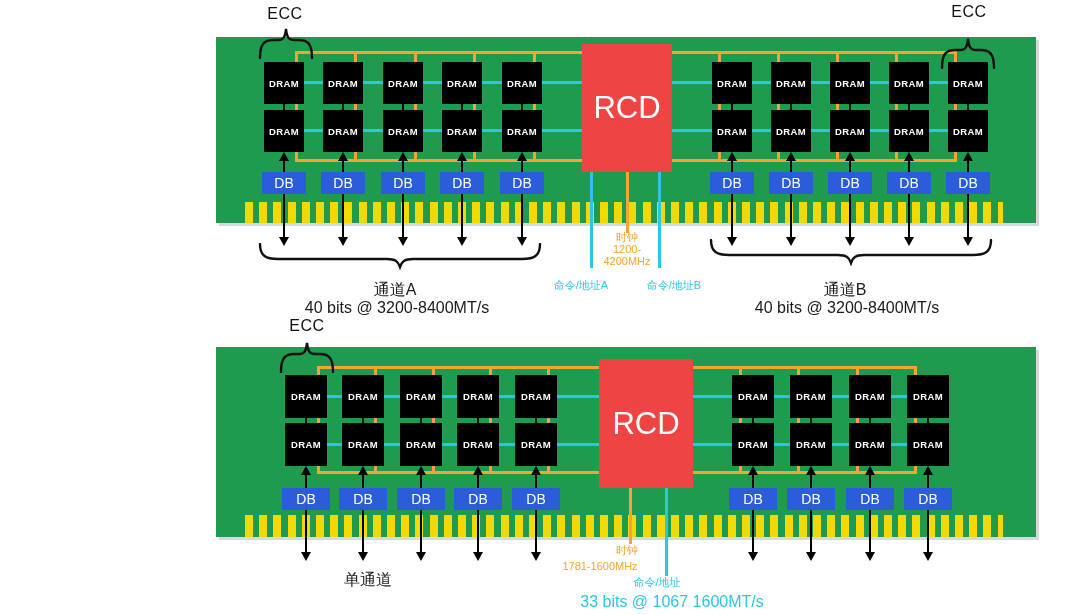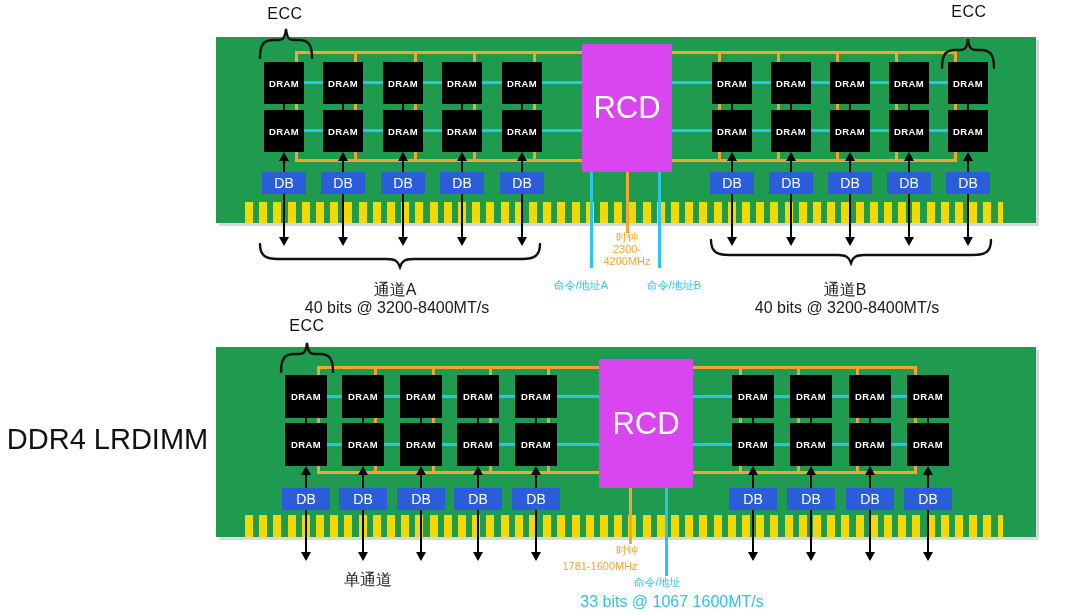--- a/index.html
+++ b/index.html
@@ -5,21 +5,21 @@
   html,body{margin:0;padding:0;background:#fff;}
   #canvas{position:relative;width:1080px;height:615px;background:#ffffff;overflow:hidden;
           font-family:"Liberation Sans","DejaVu Sans",sans-serif;}
   .abs{position:absolute;}
   .board{position:absolute;background:#1e9b4e;box-shadow:3px 3px 0 rgba(186,198,204,.65);z-index:0;}
   .fingers{position:absolute;background:repeating-linear-gradient(90deg,#f2d903 0 8px,rgba(0,0,0,0) 8px 14.2px);z-index:1;}
   .chip{position:absolute;background:#000;color:#fff;display:flex;align-items:center;justify-content:center;
         font-size:9.5px;font-weight:bold;letter-spacing:.4px;z-index:3;}
   .db{position:absolute;background:#2b5cd9;color:#fff;display:flex;align-items:center;justify-content:center;
       font-size:14px;z-index:3;}
-  .rcd{position:absolute;background:#d946ef;color:#fff;display:flex;align-items:center;justify-content:center;
+  .rcd{position:absolute;background:#ef4444;color:#fff;display:flex;align-items:center;justify-content:center;
        font-size:31px;z-index:4;}
   .title{position:absolute;font-size:29px;color:#111;text-align:center;white-space:nowrap;z-index:6;}
   .lbl{position:absolute;text-align:center;white-space:nowrap;z-index:6;line-height:1.1;}
   .black{color:#1a1a1a;font-size:16px;}
   .cyan{color:#2ec4e8;}
   .orange{color:#f3a52f;}
   .f15{font-size:11px;}
   .f16{font-size:16px;}
   .ecc{position:absolute;font-size:16px;color:#111;text-align:center;letter-spacing:.5px;z-index:6;}
   svg.brace{position:absolute;z-index:6;}
@@ -28,21 +28,20 @@
 <body>
 
 <div id="canvas">
 
   <div class="board" style="left:216px;top:37px;width:820px;height:186px;"></div>
   <div class="board" style="left:216px;top:347px;width:820px;height:190px;"></div>
 
   <div class="fingers" style="left:245px;top:202px;width:758px;height:21px;"></div>
   <div class="fingers" style="left:245px;top:515px;width:758px;height:22px;"></div>
 
-  <div class="title" style="left:5px;top:423px;width:205px;">DDR4 LRDIMM</div>
 
   <div class="rcd" style="left:582px;top:44px;width:90px;height:128px;">RCD</div>
   <div class="rcd" style="left:599px;top:359px;width:94px;height:129px;">RCD</div>
 
   <div class="ecc" style="left:255px;top:5px;width:60px;">ECC</div>
   <div class="ecc" style="left:939px;top:3px;width:60px;">ECC</div>
   <div class="ecc" style="left:277px;top:317px;width:60px;">ECC</div>
 
   <svg class="brace" style="left:257px;top:25px;" width="58" height="34" viewBox="0 0 58 34">
     <path d="M3,33 C3,18 8,15 16,15 L21,15 C26,15 28,13 29,4 C30,13 32,15 37,15 L42,15 C50,15 55,18 55,33" fill="none" stroke="#111" stroke-width="2.4" stroke-linecap="round"></path>
@@ -65,21 +64,21 @@
   <div class="lbl black" style="left:297px;top:299px;width:200px;">40 bits @ 3200-8400MT/s</div>
   <div class="lbl black" style="left:770px;top:281px;width:150px;">通道B</div>
   <div class="lbl black" style="left:747px;top:299px;width:200px;">40 bits @ 3200-8400MT/s</div>
 
   <div class="abs" style="left:590px;top:172px;width:3px;height:96px;background:#2ec4e8;z-index:5;"></div>
   <div class="abs" style="left:626px;top:172px;width:3px;height:61px;background:#f3a52f;z-index:5;"></div>
   <div class="abs" style="left:658px;top:172px;width:3px;height:96px;background:#2ec4e8;z-index:5;"></div>
 
   <div class="lbl orange f15" style="left:567px;top:231px;width:120px;">
     <div>时钟</div>
-    <div>2300-</div>
+    <div>1200-</div>
     <div>4200MHz</div>
   </div>
   <div class="lbl cyan f15" style="left:531px;top:279px;width:100px;">命令/地址A</div>
   <div class="lbl cyan f15" style="left:624px;top:279px;width:100px;">命令/地址B</div>
 
   <div class="abs" style="left:629px;top:488px;width:3px;height:56px;background:#f3a52f;z-index:5;"></div>
   <div class="abs" style="left:665px;top:488px;width:3px;height:88px;background:#2ec4e8;z-index:5;"></div>
 
   <div class="lbl orange f15" style="left:577px;top:544px;width:100px;">时钟</div>
   <div class="lbl orange f15" style="left:539px;top:560px;width:122px;">1781-1600MHz</div>

